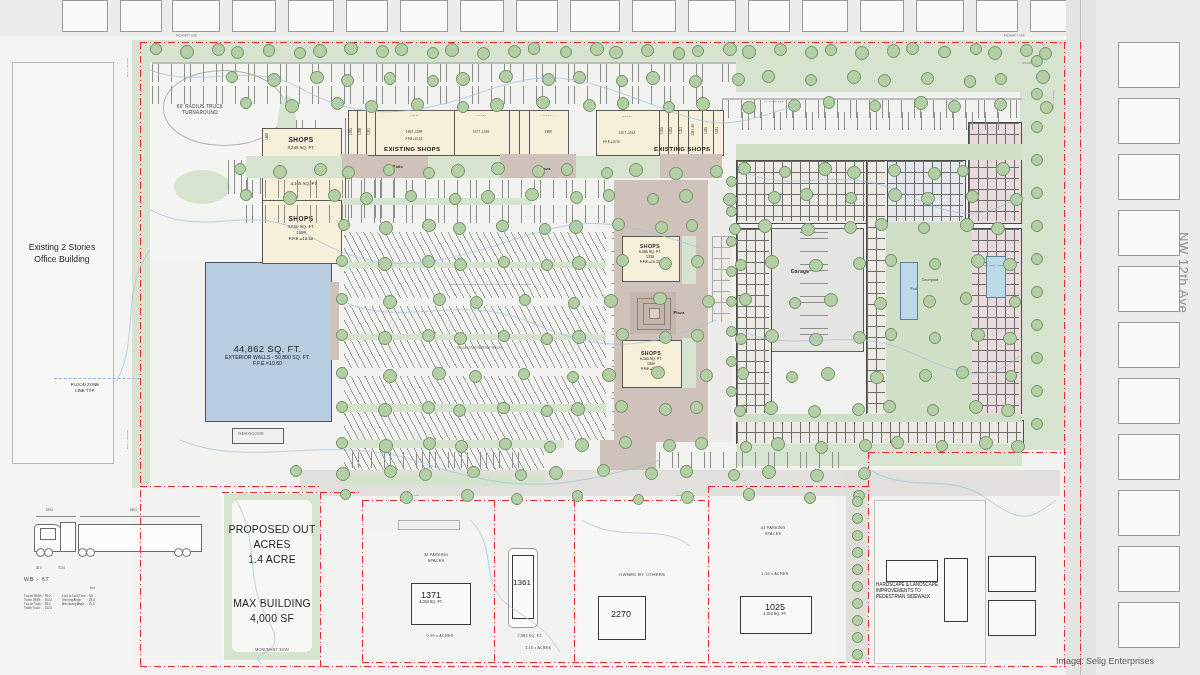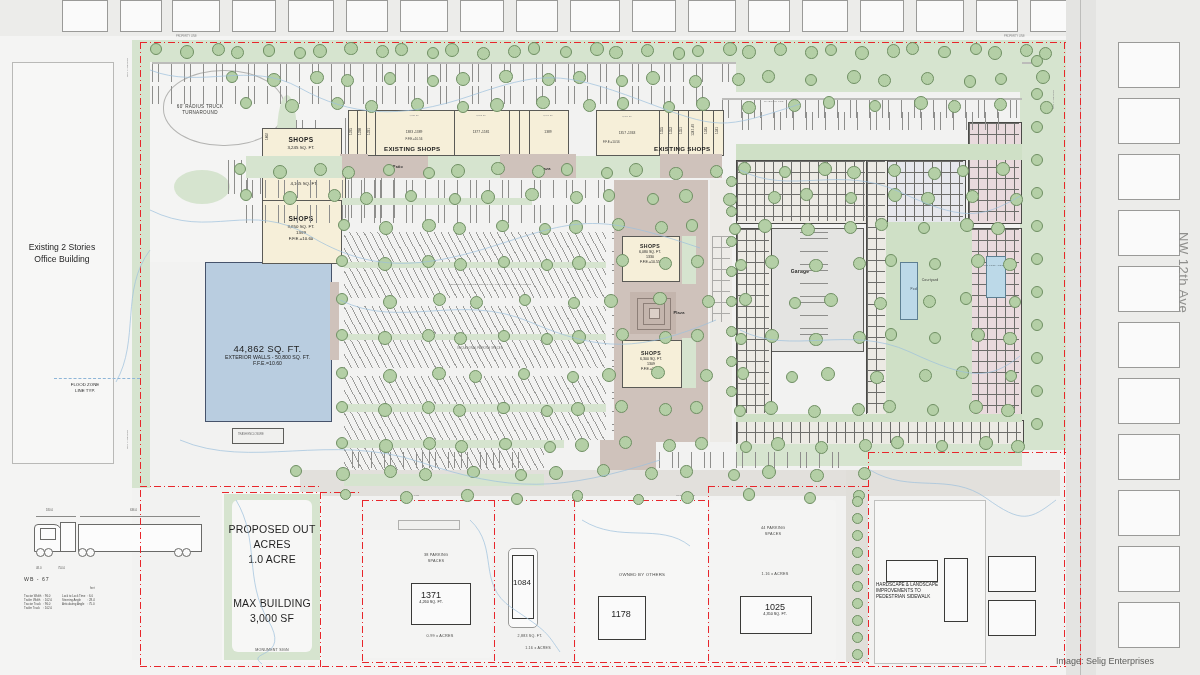--- a/index.html
+++ b/index.html
@@ -420,52 +420,52 @@
     </tbody>
       </table>
   </div>
 
   <div class="abs ctx-white" style="left:222px;top:492px;width:100px;height:170px;background:#f6f6f5;border:none;"></div>
   <div class="abs green" style="left:224px;top:494px;width:96px;height:166px;"></div>
   <div class="abs" style="left:232px;top:500px;width:80px;height:152px;background:#f7f7f6;border-radius:6px;"></div>
   <div class="outparcel" style="left:222px;top:522px;width:100px;">
     <div class="l">PROPOSED OUT</div>
     <div class="l">ACRES</div>
-    <div class="l">1.0 ACRE</div>
+    <div class="l">1.4 ACRE</div>
   </div>
   <div class="outparcel" style="left:222px;top:596px;width:100px;">
     <div class="l">MAX BUILDING</div>
-    <div class="l">3,000 SF</div>
+    <div class="l">4,000 SF</div>
   </div>
   <div class="note" style="left:222px;top:648px;width:100px;font-size:3.6px;">MONUMENT SIGN</div>
 
   <div class="abs" style="left:362px;top:530px;width:130px;height:128px;background:#f4f4f3;border-radius:4px;"></div>
   <div class="abs" style="left:398px;top:520px;width:60px;height:8px;background:#f0f0ee;border:.6px solid #b0b0ae;"></div>
   <div class="note" style="left:386px;top:553px;width:100px;font-size:3.8px;white-space:pre-line;">38 PARKING
 SPACES</div>
   <div class="abs" style="left:411px;top:583px;width:58px;height:40px;background:#fafafa;border:1.6px solid #3a3a38;"></div>
   <div class="parcel-num" style="left:411px;top:590px;width:40px;">
     <div class="n">1371</div>
     <div class="s">4,260 SQ. FT.</div>
   </div>
   <div class="note" style="left:400px;top:634px;width:80px;font-size:3.8px;">0.99 ± ACRES</div>
 
   <div class="abs" style="left:508px;top:548px;width:28px;height:78px;background:#fafafa;border:.8px solid #9a9a98;border-radius:5px;"></div>
   <div class="abs" style="left:512px;top:555px;width:20px;height:62px;background:#fafafa;border:1.6px solid #3a3a38;"></div>
   <div class="parcel-num" style="left:508px;top:578px;width:28px;">
-    <div class="n" style="font-size:8px;">1084</div>
+    <div class="n" style="font-size:8px;">1361</div>
   </div>
   <div class="note" style="left:500px;top:634px;width:60px;font-size:3.6px;">2,883 SQ. FT.</div>
   <div class="note" style="left:508px;top:646px;width:60px;font-size:3.6px;">1.16 ± ACRES</div>
 
   <div class="abs" style="left:576px;top:500px;width:132px;height:162px;background:#f7f7f6;"></div>
   <div class="note" style="left:576px;top:572px;width:132px;font-size:4.4px;">OWNED BY OTHERS</div>
   <div class="abs" style="left:598px;top:596px;width:46px;height:42px;background:#fafafa;border:1.6px solid #3a3a38;"></div>
   <div class="parcel-num" style="left:598px;top:609px;width:46px;">
-    <div class="n">1178</div>
+    <div class="n">2270</div>
   </div>
 
   <div class="abs" style="left:710px;top:500px;width:126px;height:162px;background:#f4f4f3;border-radius:4px;"></div>
   <div class="note" style="left:718px;top:526px;width:110px;font-size:3.8px;white-space:pre-line;">44 PARKING
 SPACES</div>
   <div class="note" style="left:720px;top:572px;width:110px;font-size:3.8px;">1.16 ± ACRES</div>
   <div class="abs" style="left:740px;top:596px;width:70px;height:36px;background:#fafafa;border:1.6px solid #3a3a38;"></div>
   <div class="parcel-num" style="left:740px;top:602px;width:70px;">
     <div class="n">1025</div>
     <div class="s">4,350 SQ. FT.</div>

